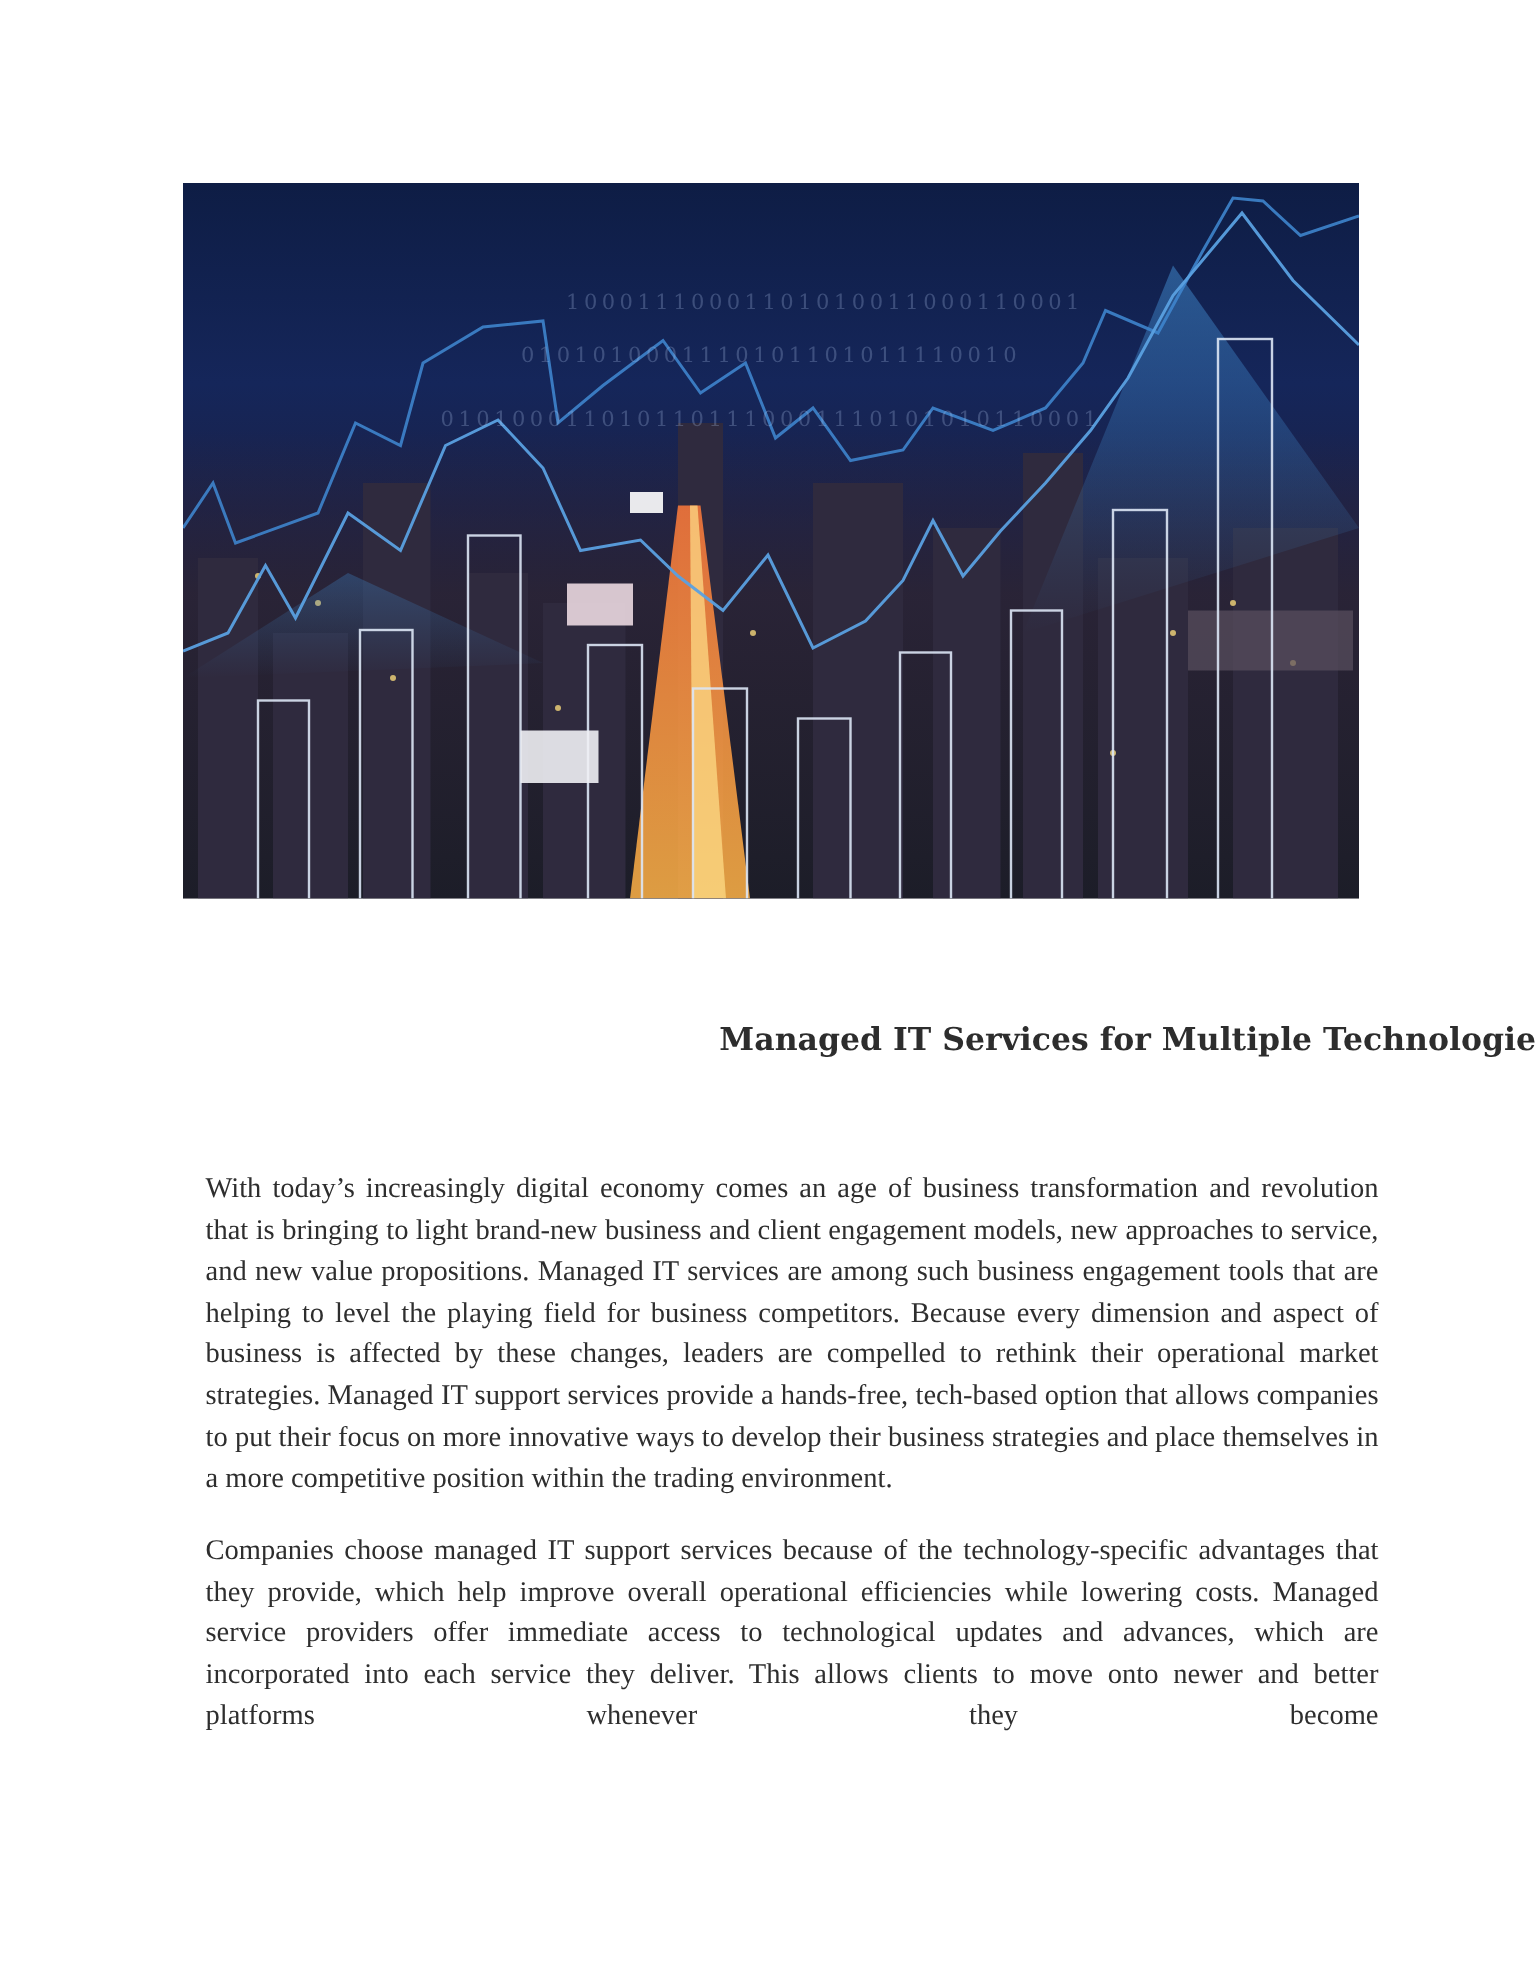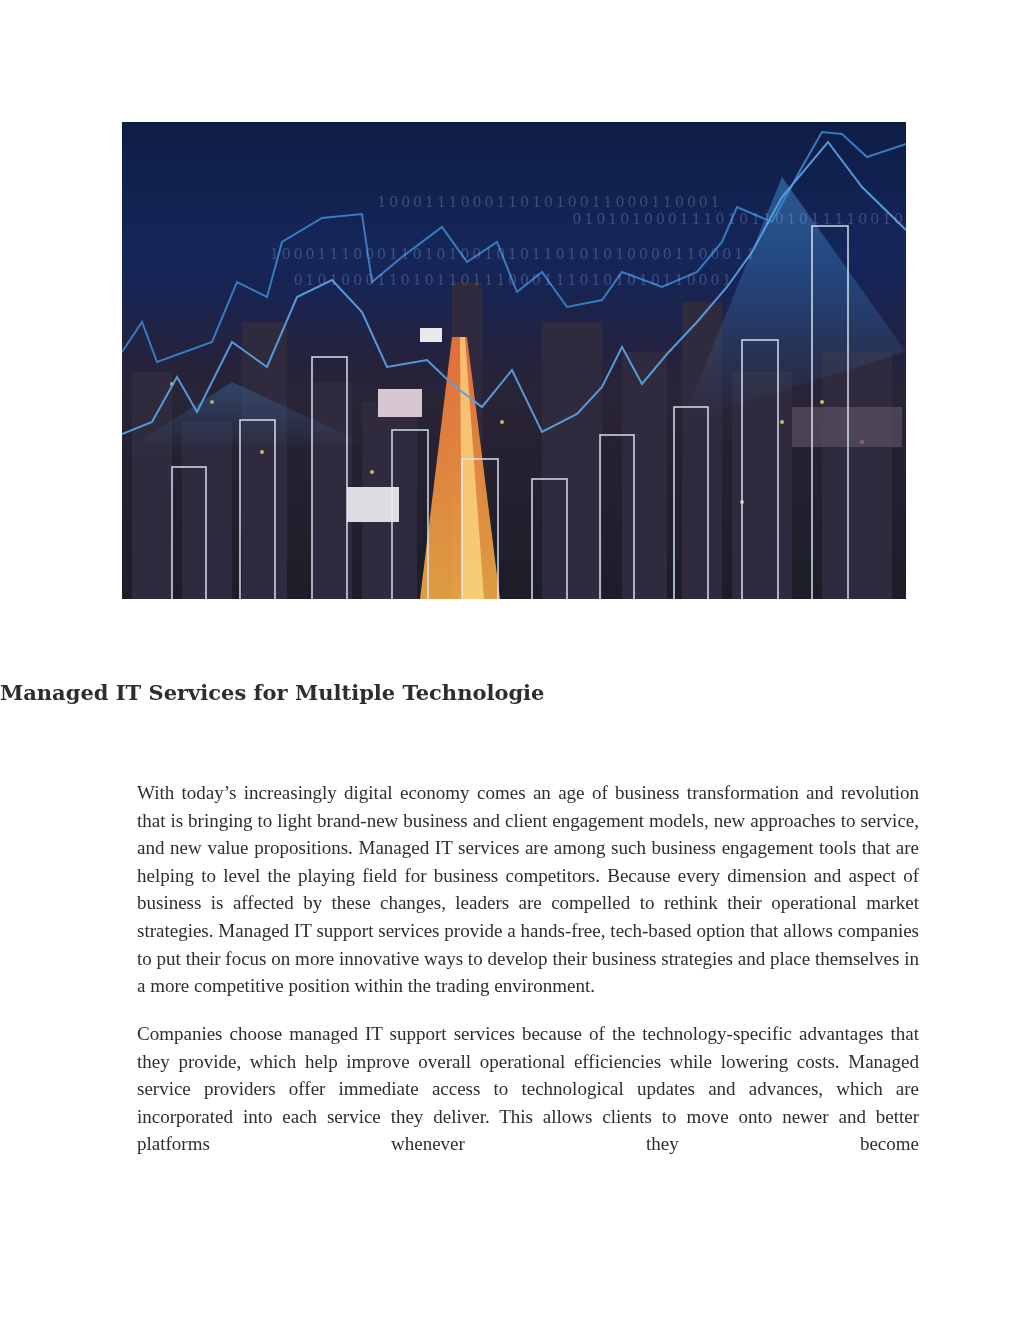--- a/index.html
+++ b/index.html
@@ -4,21 +4,21 @@
 <style>
   html, body { margin: 0; padding: 0; background: #ffffff; }
   body { width: 1024px; height: 1325px; position: relative; overflow: hidden;
          font-family: "Liberation Serif", "DejaVu Serif", serif; color: #2b2b2b; }
   .hero { position: absolute; left: 122px; top: 122px; width: 784px; height: 477px; overflow: hidden;
           background: linear-gradient(180deg, #0e1d45 0%, #15265a 28%, #1b2147 48%, #1a1a2e 70%, #20202c 100%); }
   .hero svg { position: absolute; left: 0; top: 0; width: 784px; height: 477px; }
   .binary { position: absolute; left: 0; width: 784px; text-align: center;
             font-family: "DejaVu Serif", serif; font-size: 14px; letter-spacing: 3px;
             color: rgba(170,190,230,0.28); white-space: nowrap; }
-  .title { position: absolute; left: 0; top: 680px; width: 1024px; text-align: left;
+  .title { position: absolute; left: 0; top: 680px; width: 1024px; text-align: right;
            font-family: "DejaVu Serif", serif; font-weight: bold; font-size: 21px; color: #2d2d2d; margin: 0; }
   .para { position: absolute; left: 121px; width: 782px; margin: 16px;
           font-size: 19px; line-height: 27.6px; text-align: justify; color: #2e2e2e;
           font-family: "Liberation Serif", serif; }
   .p1 { top: 763px; }
   .p2 { top: 1004px; text-align-last: justify; }
 </style>
 </head>
 <body>
 
@@ -87,21 +87,20 @@
       <rect x="690" y="104" width="36" height="381"></rect>
     </g>
     <rect x="225" y="365" width="52" height="35" fill="#f0f0f4" opacity="0.9"></rect>
     <rect x="256" y="267" width="44" height="28" fill="#f6e3ea" opacity="0.85"></rect>
     <rect x="298" y="206" width="22" height="14" fill="#ffffff" opacity="0.9"></rect>
 
     <polyline fill="none" stroke="#3e84cc" stroke-width="2" opacity="0.9" points="0,230 20,200 35,240 90,220 115,160 145,175 160,120 200,96 240,92 250,160 280,135 320,105 345,140 375,120 395,170 420,150 445,185 480,178 500,150 540,165 575,150 600,120 615,85 650,100 680,45 700,10 720,12 745,35 784,22"></polyline>
     <polyline fill="none" stroke="#5aa0e0" stroke-width="2" opacity="0.95" points="0,312 30,300 55,255 75,290 110,220 145,245 175,175 210,158 240,190 265,245 305,238 330,262 360,285 390,248 420,310 455,292 480,265 500,225 520,262 545,232 575,200 605,165 630,130 660,75 706,20 740,65 784,108"></polyline>
   </svg>
   <div class="binary" style="top:72px;margin-left:36px;">10001110001101010011000110001</div>
-  <div class="binary" style="top:89px;text-align:right;">0101010001110101101011110010</div>
-  <div class="binary" style="top:124px;">10001110001101010010101101010100001100011</div>
+  <div class="binary" style="top:107px;">0101010001110101101011110010</div>
   <div class="binary" style="top:150px;">0101000110101101110001110101010110001</div>
 </div>
 
 <h1 class="title">Managed IT Services for Multiple Technologie</h1>
 
 <p class="para p1">With today’s increasingly digital economy comes an age of business transformation and revolution that is bringing to light brand-new business and client engagement models, new approaches to service, and new value propositions. Managed IT services are among such business engagement tools that are helping to level the playing field for business competitors. Because every dimension and aspect of business is affected by these changes, leaders are compelled to rethink their operational market strategies. Managed IT support services provide a hands-free, tech-based option that allows companies to put their focus on more innovative ways to develop their business strategies and place themselves in a more competitive position within the trading environment.</p>
 <p class="para p2">Companies choose managed IT support services because of the technology-specific advantages that they provide, which help improve overall operational efficiencies while lowering costs. Managed service providers offer immediate access to technological updates and advances, which are incorporated into each service they deliver. This allows clients to move onto newer and better platforms whenever they become</p>
 
 </body></html>

